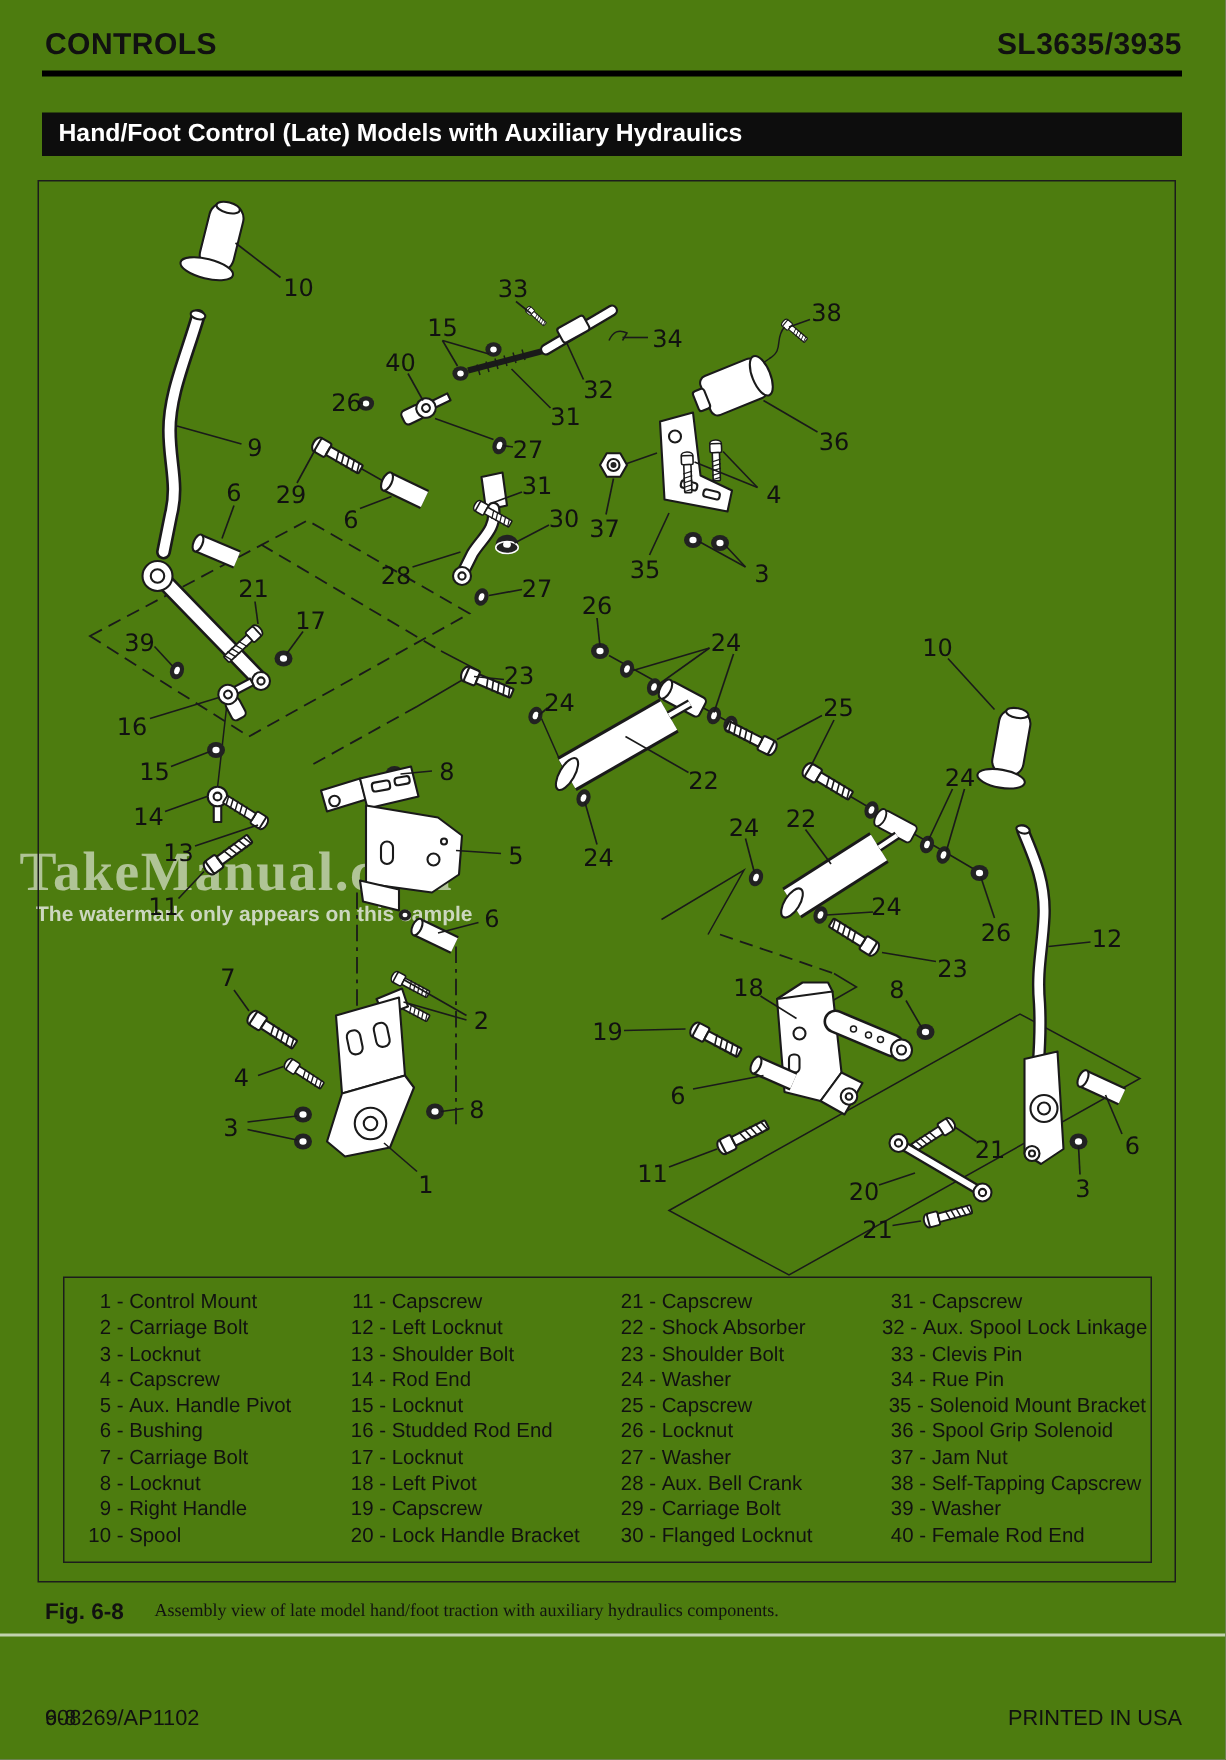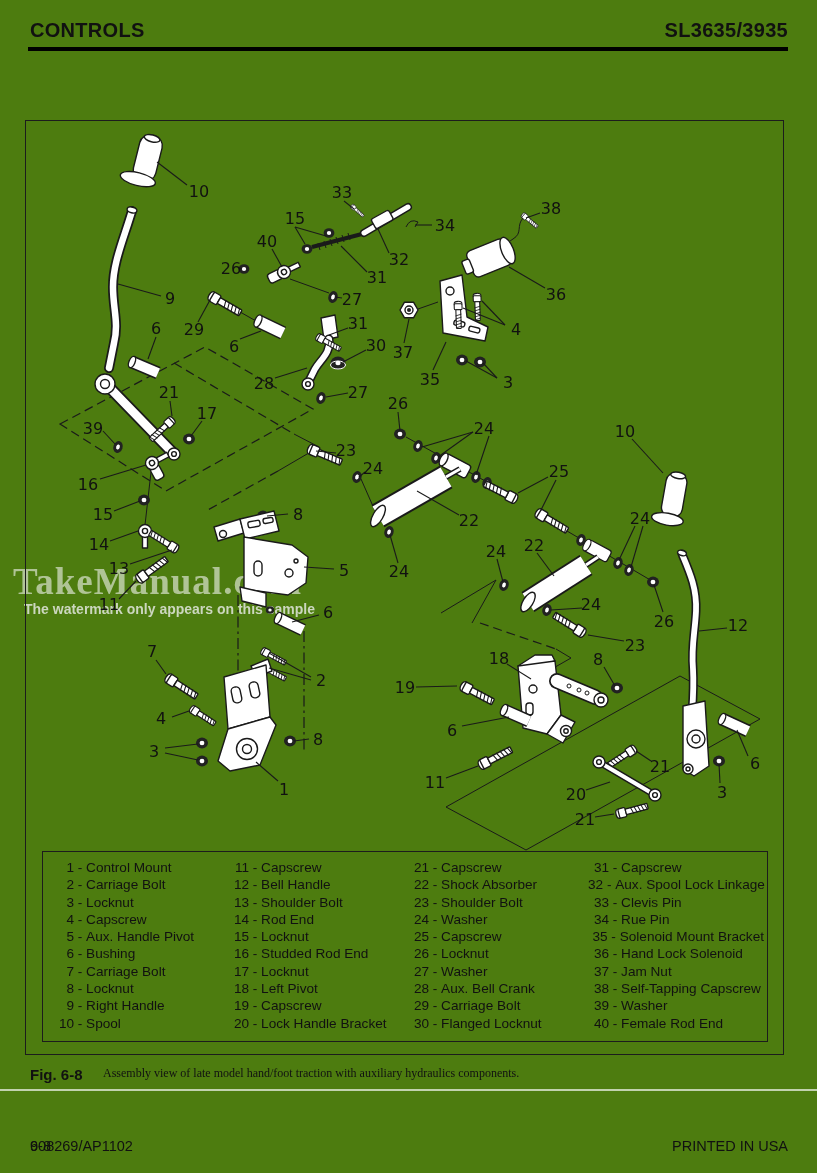--- a/index.html
+++ b/index.html
@@ -51,20 +51,21 @@
 <body>
 
 <div class="page">
 
   <div class="hdr">
     <span>CONTROLS</span>
     <span>SL3635/3935</span>
   </div>
   <div class="hdr-rule"></div>
 
+  <div class="banner">Hand/Foot Control (Late) Models with Auxiliary Hydraulics</div>
 
   <div class="wm">TakeManual.com</div>
   <div class="wm-sub">The watermark only appears on this sample</div>
 
   <div class="figbox">
     <svg width="756" height="932" viewBox="0 0 756 932">
       <defs>
         <g id="bolt">
           <ellipse cx="1" cy="0" rx="3.2" ry="5.2" class="part"></ellipse>
           <rect x="1" y="-5.2" width="8" height="10.4" rx="1.5" class="part"></rect>
@@ -527,21 +528,21 @@
           </div>
           <div class="plist-col" style="width: 180px;">
             <div class="part-row">
               <span class="pnum">11</span>
               <span class="pdash"> - </span>
               <span class="pname">Capscrew</span>
             </div>
             <div class="part-row">
               <span class="pnum">12</span>
               <span class="pdash"> - </span>
-              <span class="pname">Bell Handle</span>
+              <span class="pname">Left Locknut</span>
             </div>
             <div class="part-row">
               <span class="pnum">13</span>
               <span class="pdash"> - </span>
               <span class="pname">Shoulder Bolt</span>
             </div>
             <div class="part-row">
               <span class="pnum">14</span>
               <span class="pdash"> - </span>
               <span class="pname">Rod End</span>
@@ -651,21 +652,21 @@
               <span class="pname">Rue Pin</span>
             </div>
             <div class="part-row">
               <span class="pnum">35</span>
               <span class="pdash"> - </span>
               <span class="pname">Solenoid Mount Bracket</span>
             </div>
             <div class="part-row">
               <span class="pnum">36</span>
               <span class="pdash"> - </span>
-              <span class="pname">Hand Lock Solenoid</span>
+              <span class="pname">Spool Grip Solenoid</span>
             </div>
             <div class="part-row">
               <span class="pnum">37</span>
               <span class="pdash"> - </span>
               <span class="pname">Jam Nut</span>
             </div>
             <div class="part-row">
               <span class="pnum">38</span>
               <span class="pdash"> - </span>
               <span class="pname">Self-Tapping Capscrew</span>

